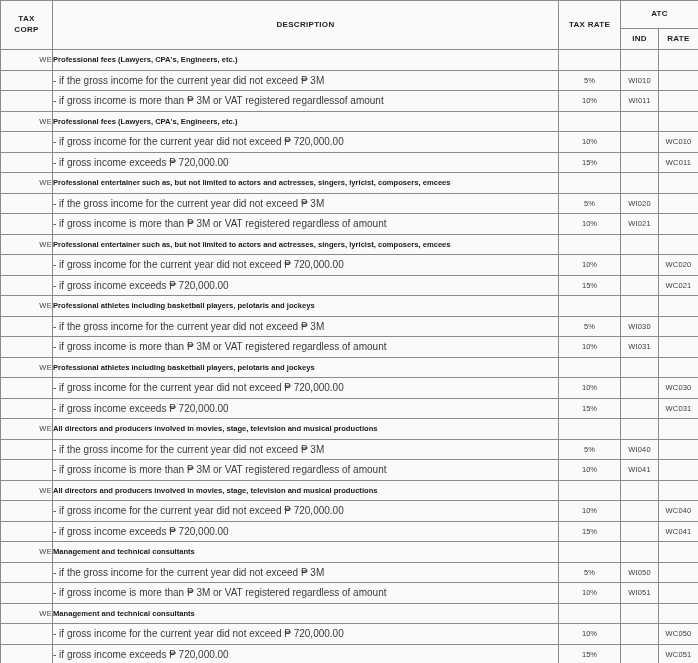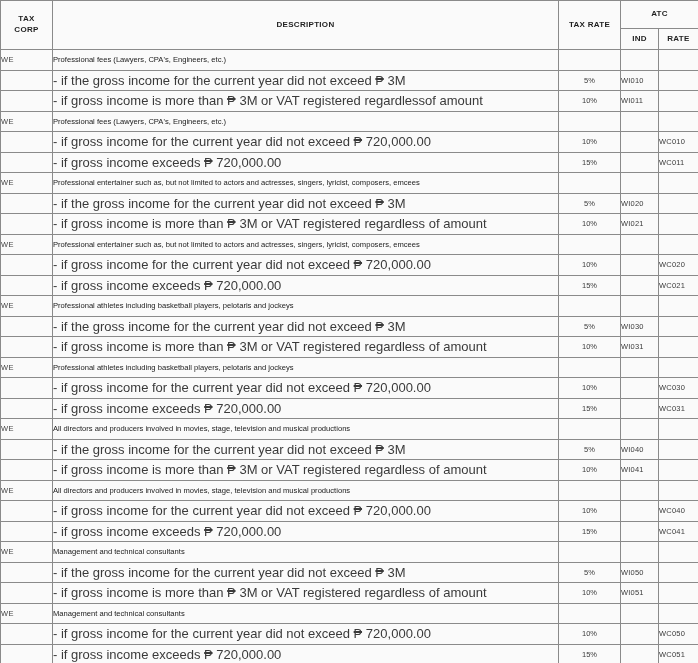--- a/index.html
+++ b/index.html
@@ -52,50 +52,51 @@
   th.h-taxtype { height: 40px; }
   th.h-desc    { height: 40px; margin-top: 32px; }
   th.h-rate    { height: 40px; text-align: center; }
   th.h-atc     { height: 28px; }
   th.h-ind, th.h-corp { height: 21px; }
 
   
   tbody tr { height: 20.5px; }
 
   td.taxtype {
-    text-align: left;
+    text-align: right;
     font-size: 7.5px;
     color: #444;
     letter-spacing: .3px;
   }
 
   td.desc {
-    font-size: 13px;
+    font-size: 10px;
     color: #333;
     padding-left: 6px;
     white-space: nowrap;
     overflow: hidden;
   }
   tr.group td.desc {
-    font-weight: normal;
+    font-weight: bold;
     color: #1a1a1a;
     padding-left: 6px;
     font-size: 7.6px;
   }
   tr.detail td.desc {
     padding-left: 12px;
     color: #3a3a3a;
   }
 
   td.rate {
     text-align: center;
     font-size: 7.5px;
     color: #3a3a3a;
   }
   td.atc {
+    text-align: center;
     font-size: 7.5px;
     color: #3a3a3a;
     letter-spacing: .2px;
   }
 </style>
 </head>
 <body>
 
 <table id="atc-table">
   <colgroup>

